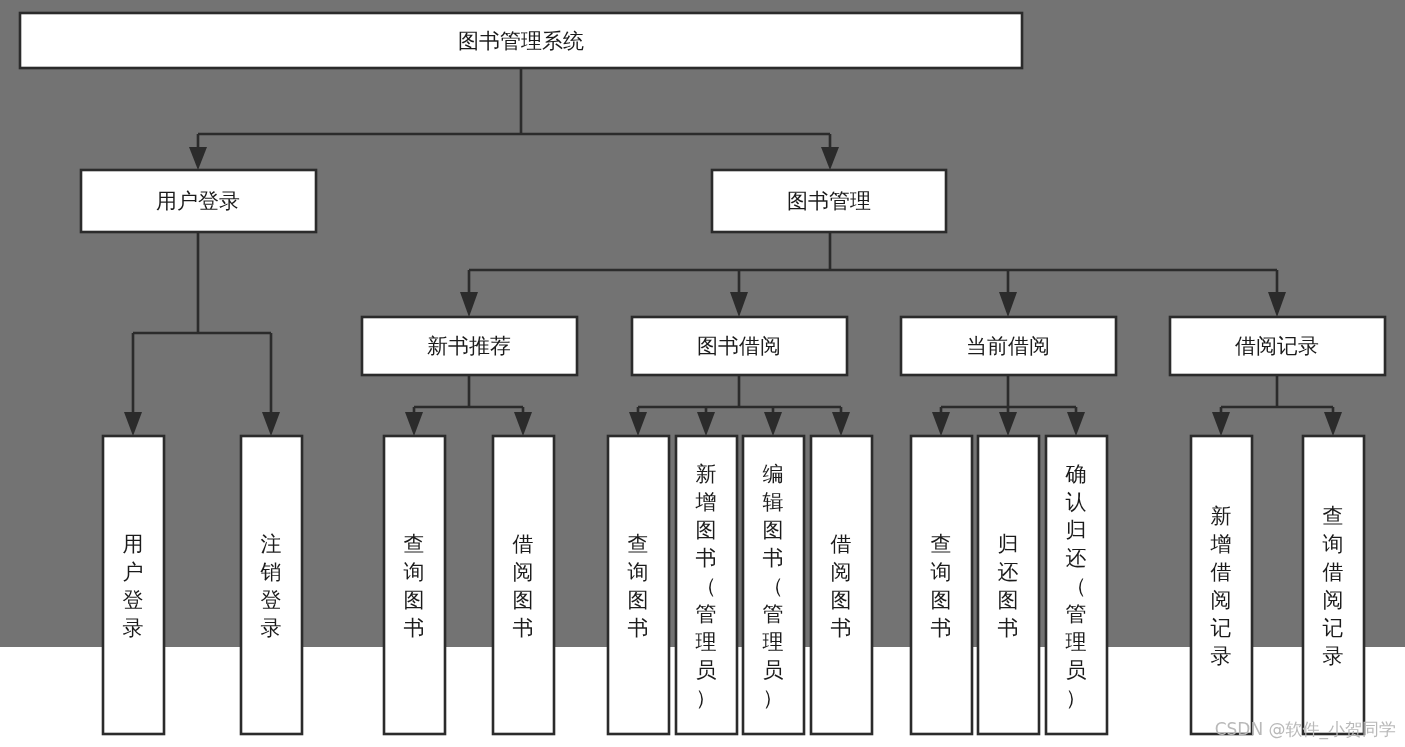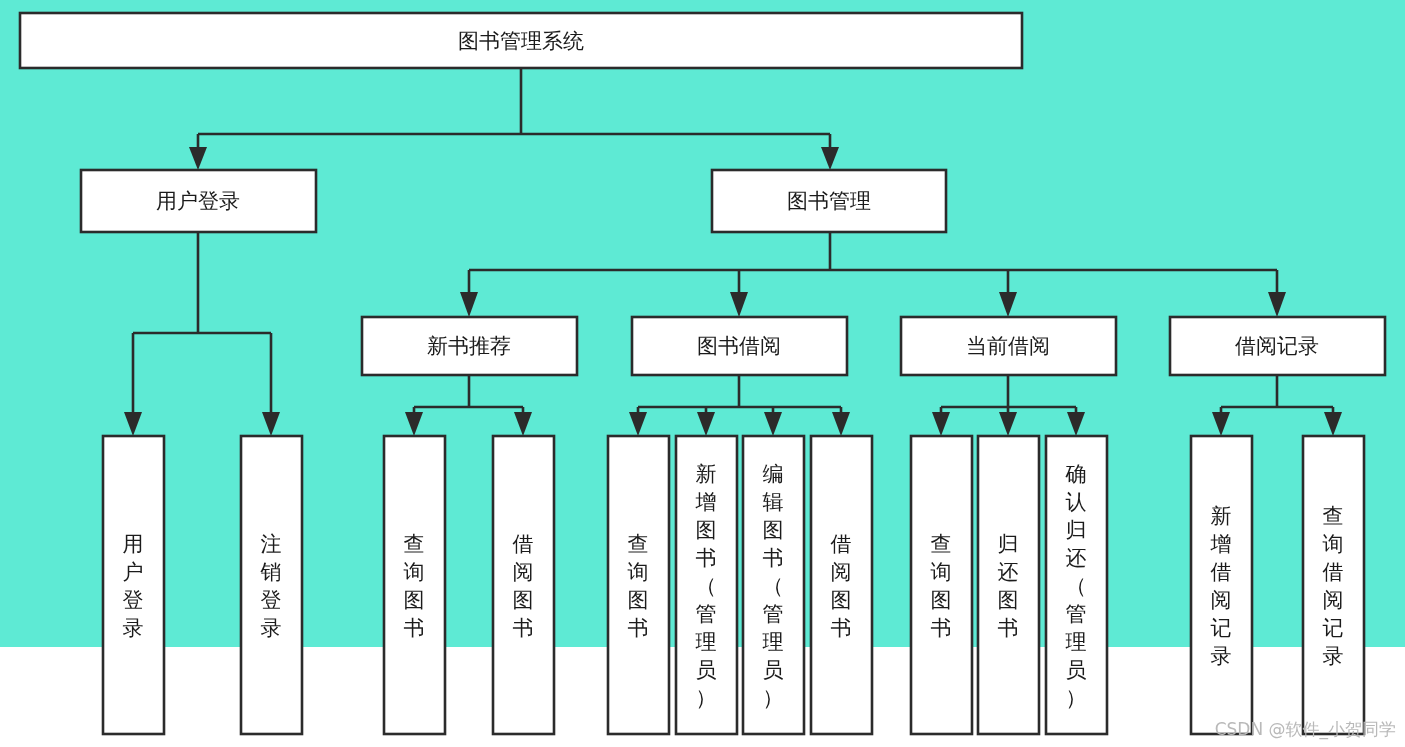--- a/index.html
+++ b/index.html
@@ -11,21 +11,21 @@
   body {
     width: 1405px;
     height: 747px;
     font-family: "DejaVu Sans", "Liberation Sans", sans-serif;
     overflow: hidden;
   }
   #diagram-root {
     position: relative;
     width: 1405px;
     height: 647px;
-    background: #5eead4;
+    background: #737373;
   }
   svg#tree-svg {
     position: absolute;
     left: 0;
     top: 0;
     width: 1405px;
     height: 747px;
     display: block;
   }
   .node-box {

